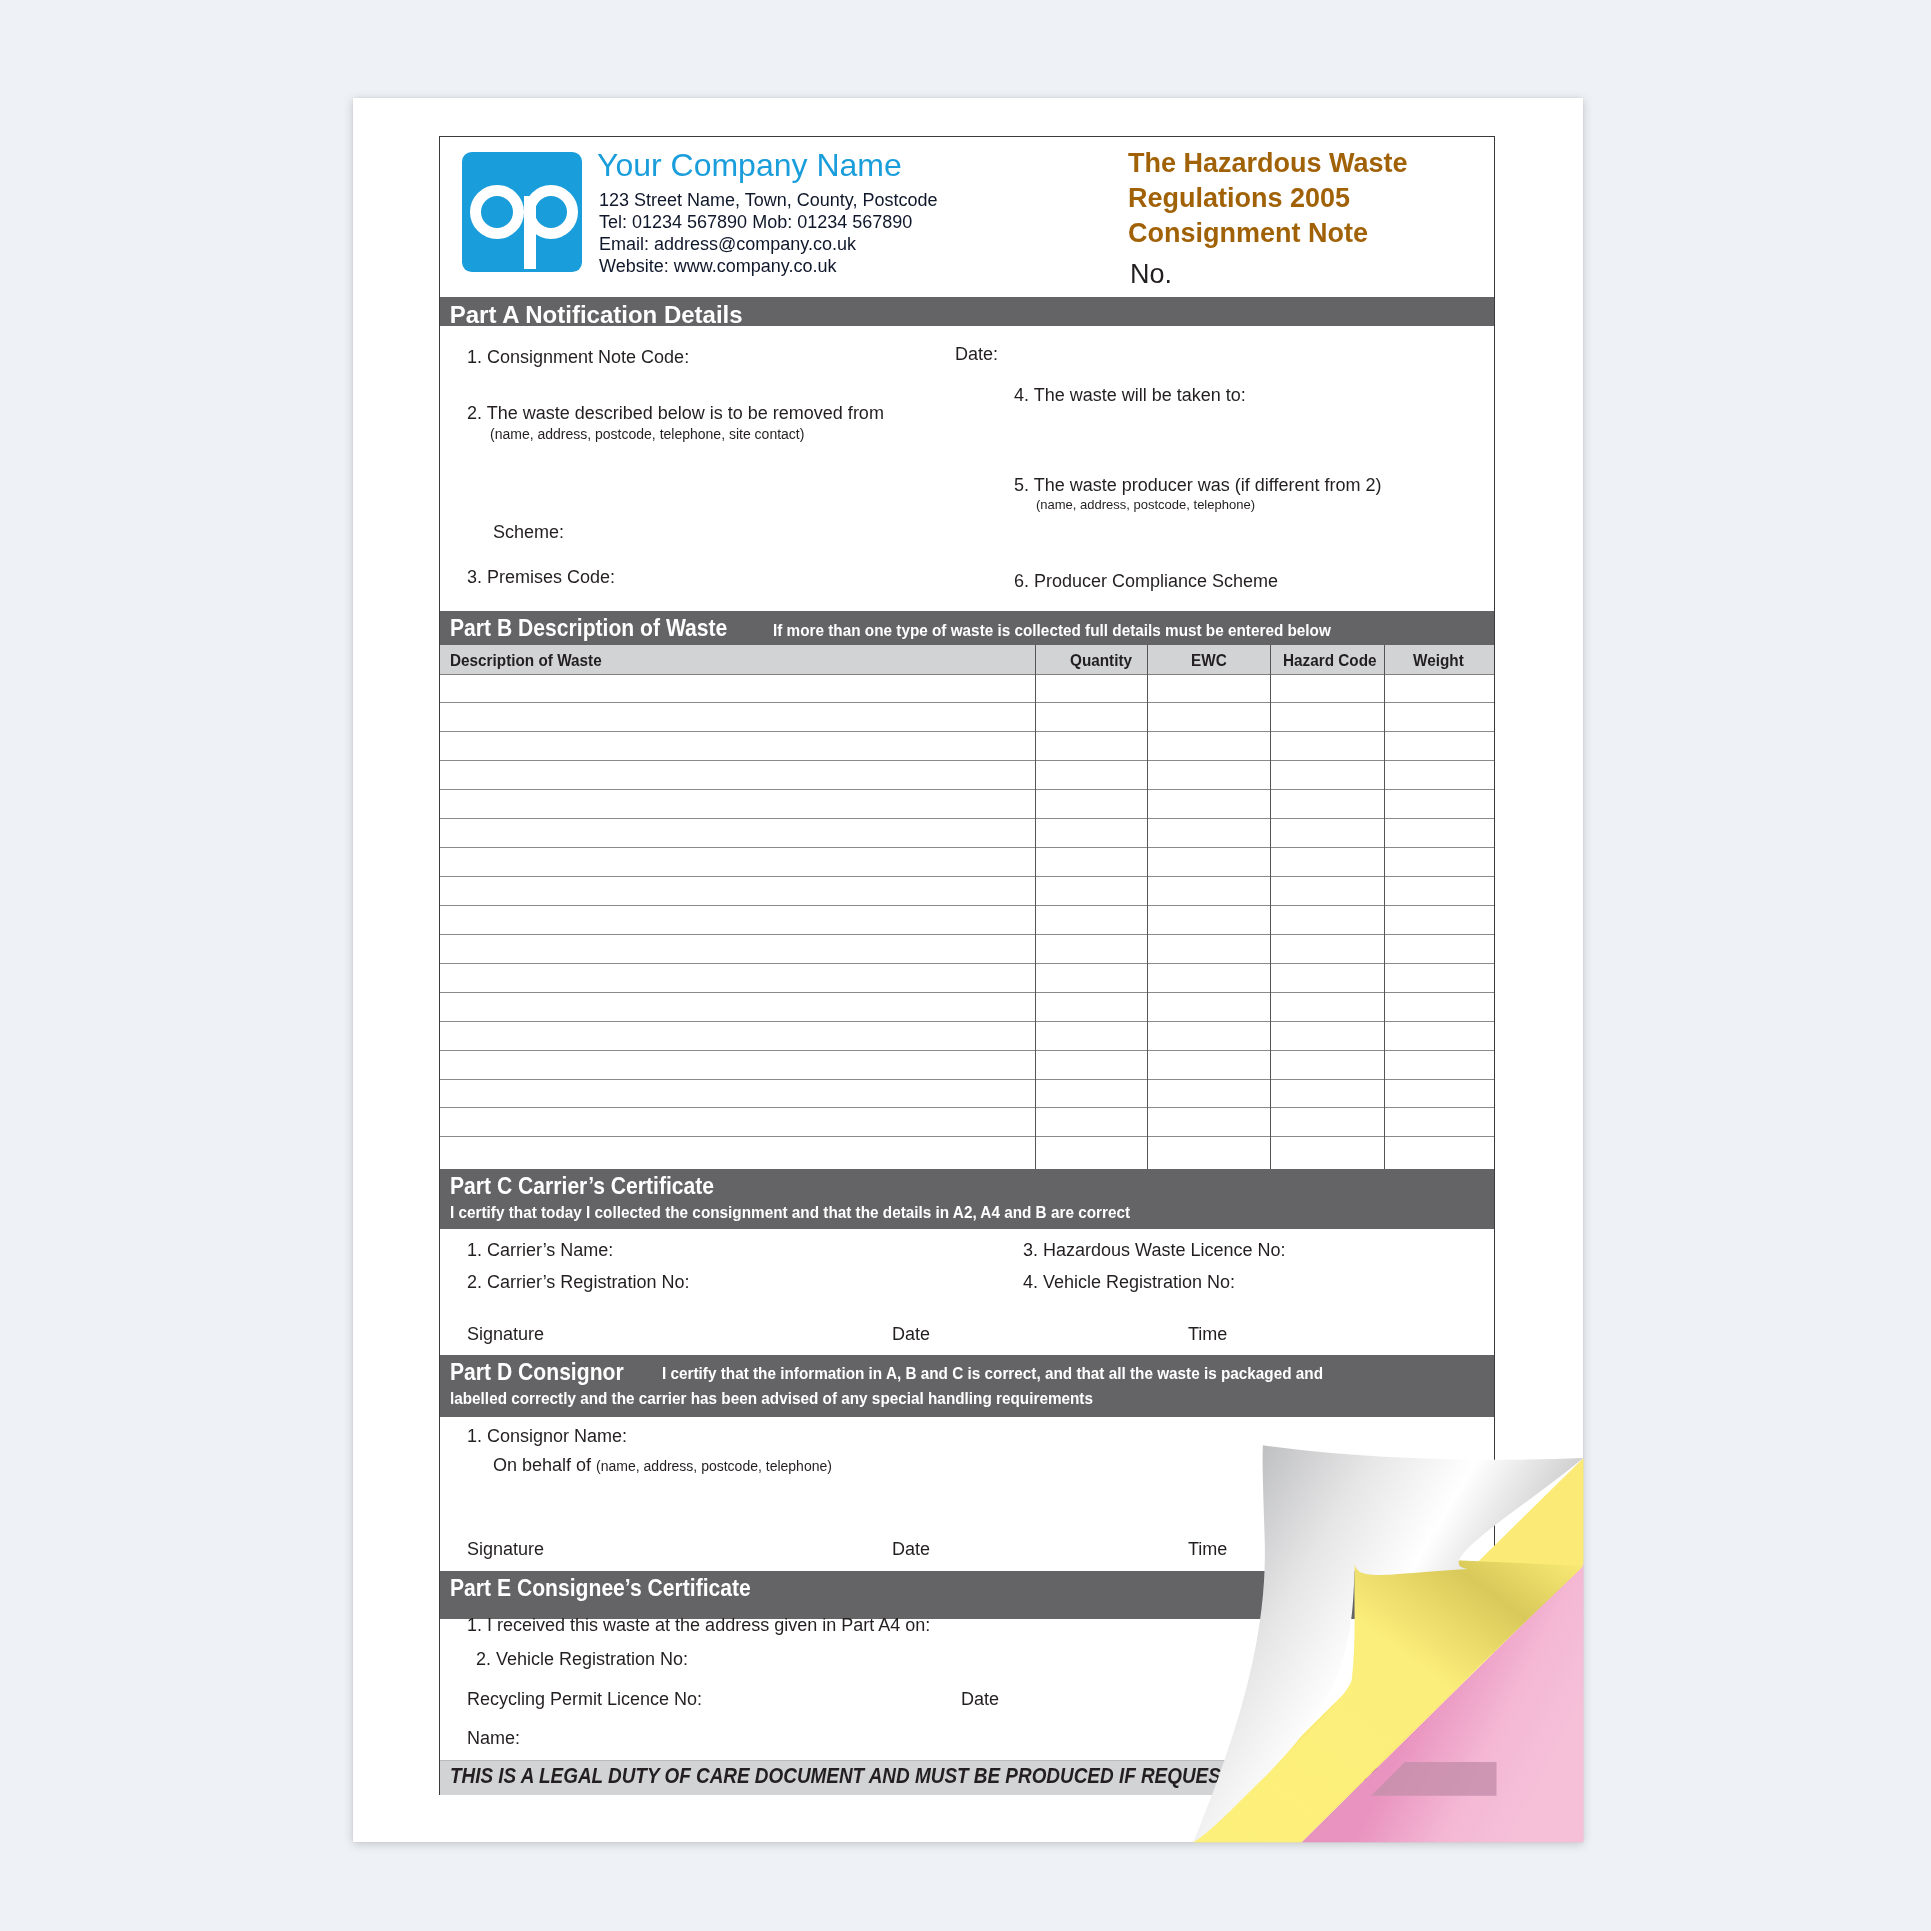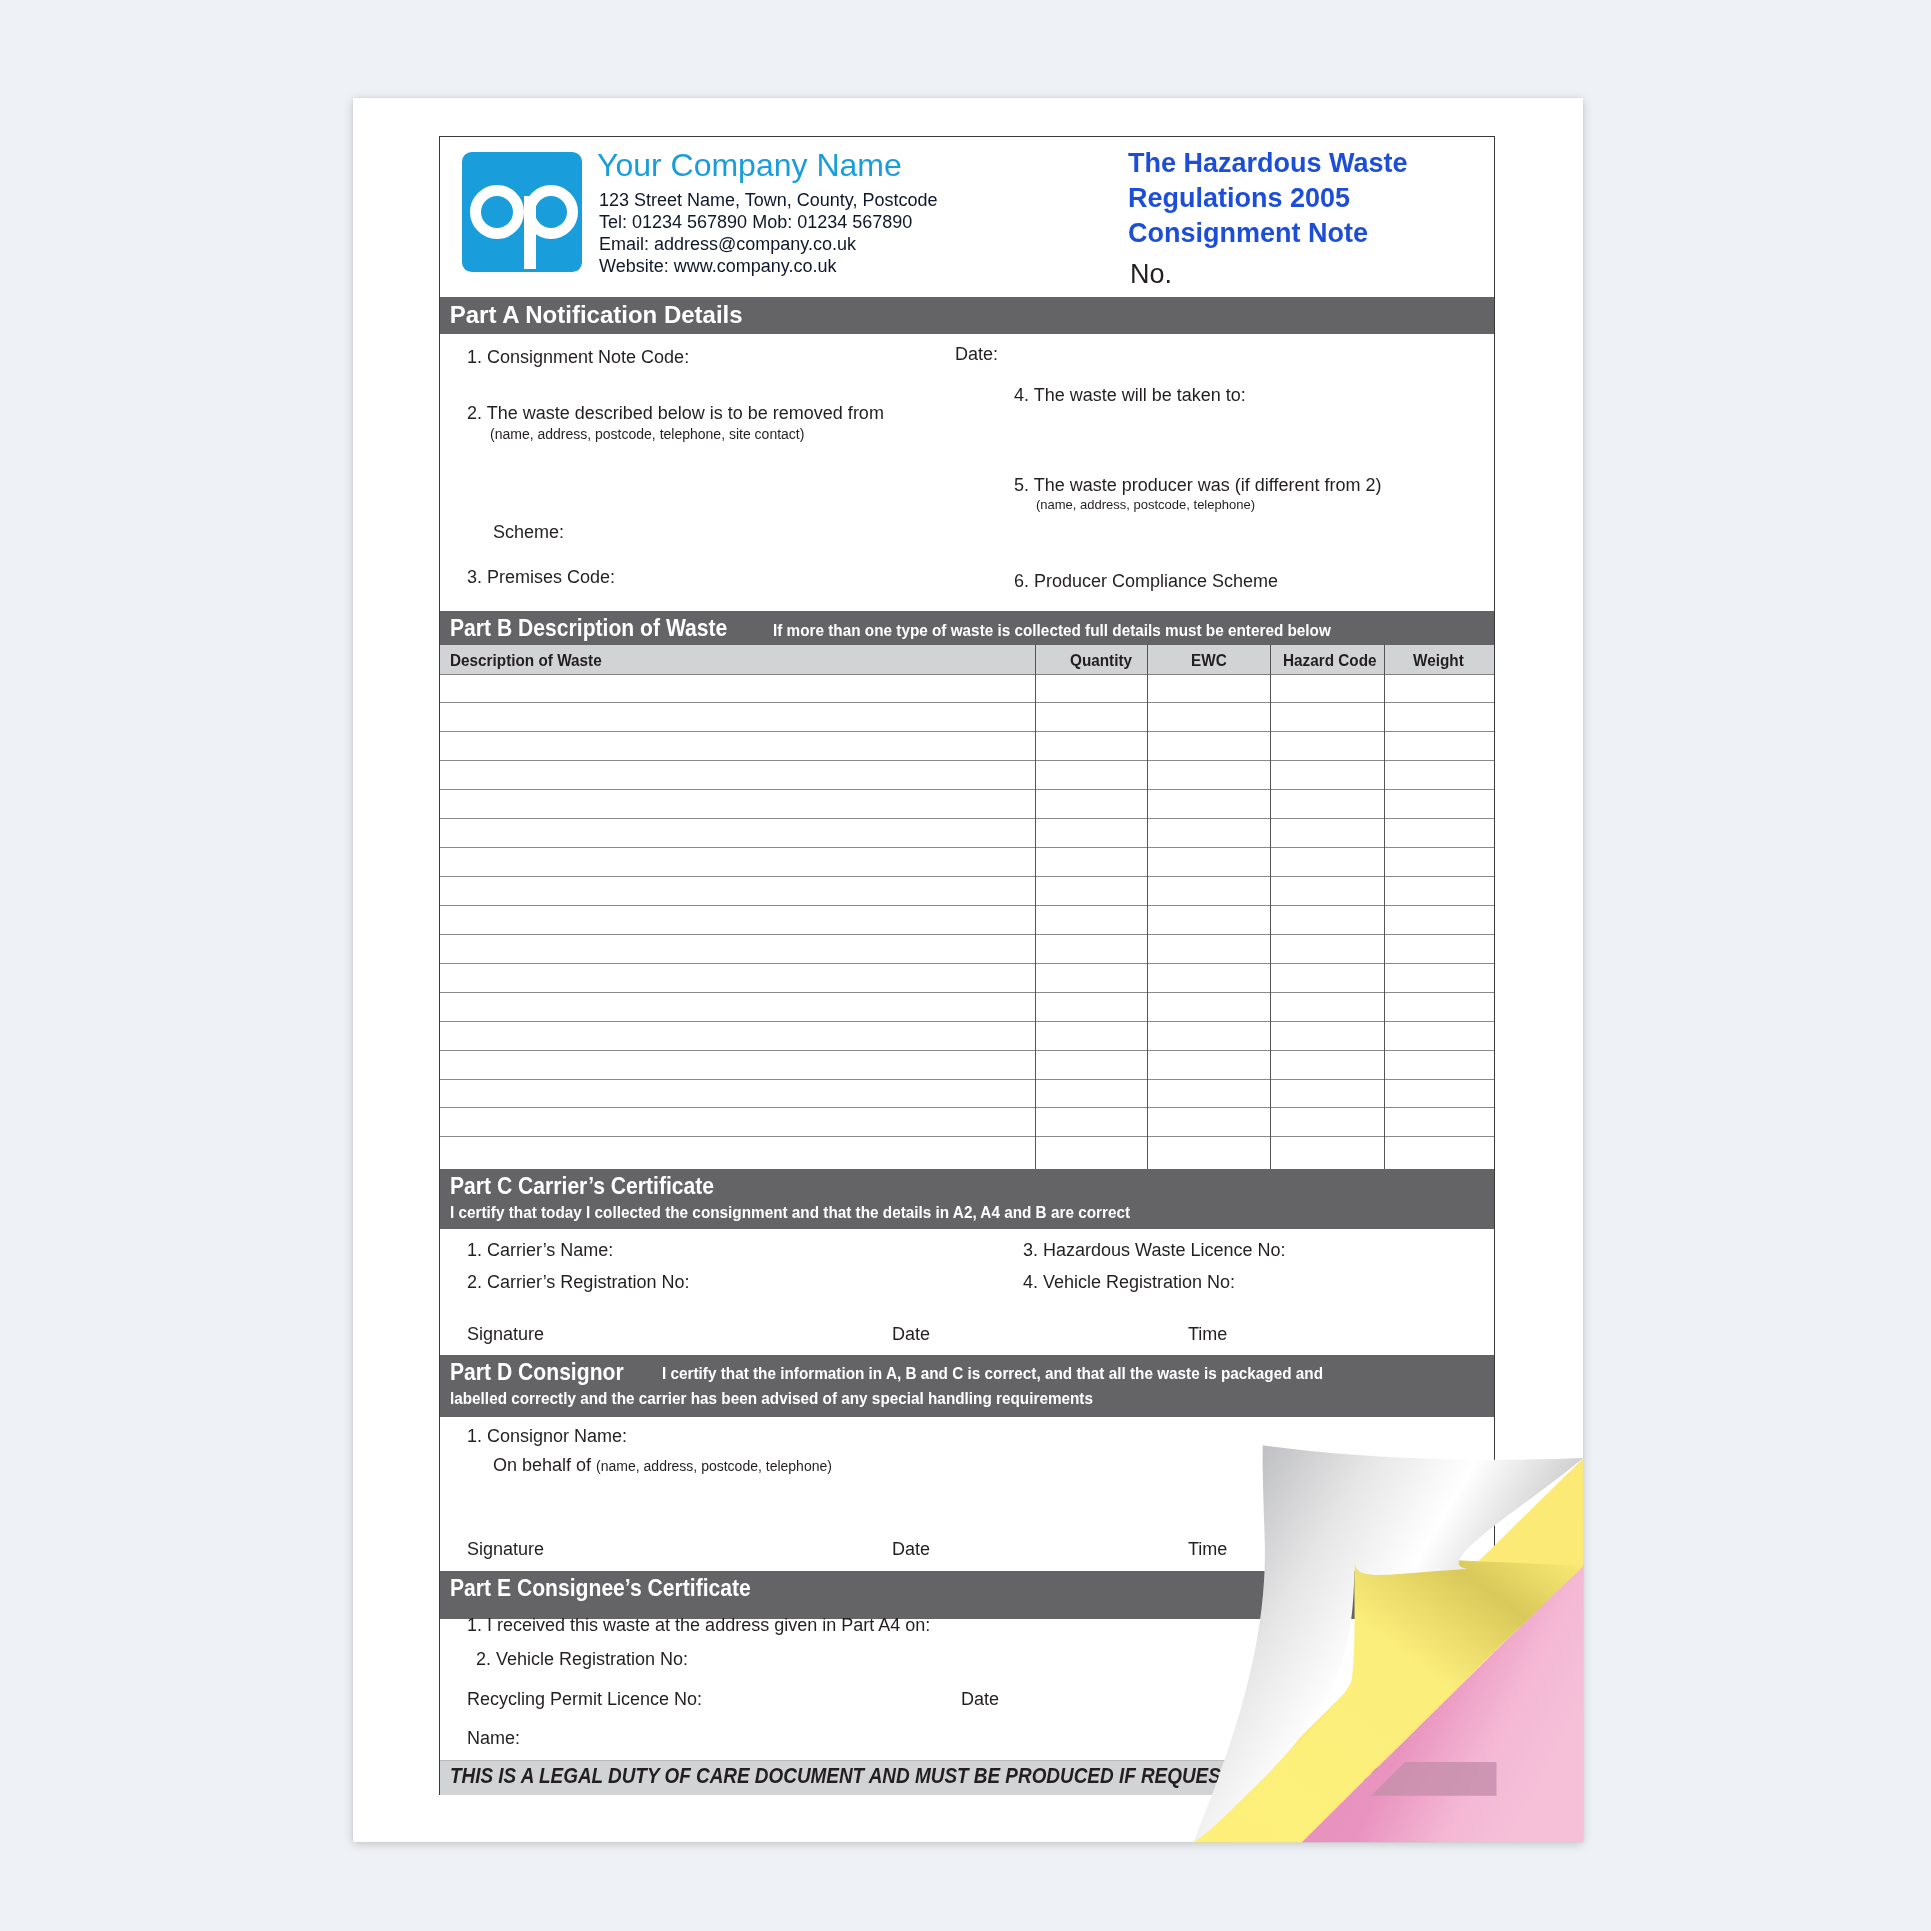--- a/index.html
+++ b/index.html
@@ -19,21 +19,21 @@
   
   .logo {
     position:absolute; left:22px; top:15.4px; width:120px; height:120px;
     background:#1a9edb; border-radius:9.7px; overflow:hidden;
   }
   .logo .o { position:absolute; left:7.7px; top:33px; width:54px; height:54px; border:11.6px solid #fff; border-radius:50%; box-sizing:border-box; }
   .logo .p-ring { position:absolute; left:62px; top:33px; width:54px; height:54px; border:11.6px solid #fff; border-radius:50%; box-sizing:border-box; }
   .logo .p-stem { position:absolute; left:62px; top:44px; width:11.6px; height:73px; background:#fff; }
   .company-name { position:absolute; left:157px; top:9.7px; font-size:32px; color:#1a9edb; white-space:nowrap; }
   .company-line { position:absolute; left:159px; font-size:18px; color:#0f172a; white-space:nowrap; }
-  .title-block { position:absolute; left:688px; top:8.7px; font-size:27px; font-weight:bold; line-height:35px; color:#1d4ed8; }
+  .title-block { position:absolute; left:688px; top:8.7px; font-size:27px; font-weight:bold; line-height:35px; color:#a16207; }
   .title-no { position:absolute; left:690px; top:122px; font-size:27px; color:#231f20; }
 
   .bar { position:absolute; left:0; width:1054px; background:#646466; color:#fff; font-weight:bold; }
   .bar-title { font-size:24px; }
   .bar-sub { font-size:17.4px; }
 
   .lbl { position:absolute; font-size:18px; white-space:nowrap; color:#231f20; }
   .sub { position:absolute; font-size:14px; white-space:nowrap; color:#231f20; }
   .cond { transform:scaleX(0.88); transform-origin:left center; }
 
@@ -71,21 +71,21 @@
   <div class="company-line" style="top:97px;">Email: address@company.co.uk</div>
   <div class="company-line" style="top:119px;">Website: www.company.co.uk</div>
 
   <div class="title-block">
     <div>The Hazardous Waste</div>
     <div>Regulations 2005</div>
     <div>Consignment Note</div>
   </div>
   <div class="title-no">No.</div>
 
-  <div class="bar" style="top:160px; height:37px;">
+  <div class="bar" style="top:160px; height:29px;">
     <span class="bar-title abs" style="left:9.7px; top:3.9px;">Part A  Notification Details</span>
   </div>
   <div class="lbl" style="left:27px; top:210px;">1.  Consignment Note Code:</div>
   <div class="lbl" style="left:515px; top:207px;">Date:</div>
   <div class="lbl" style="left:27px; top:266px;">2.  The waste described below is to be removed from</div>
   <div class="sub" style="left:50px; top:289px;">(name, address, postcode, telephone, site contact)</div>
   <div class="lbl" style="left:53px; top:385px;">Scheme:</div>
   <div class="lbl" style="left:27px; top:430px;">3.  Premises Code:</div>
   <div class="lbl" style="left:574px; top:248px;">4.  The waste will be taken to:</div>
   <div class="lbl" style="left:574px; top:338px;">5. The waste producer was (if different from 2)</div>

